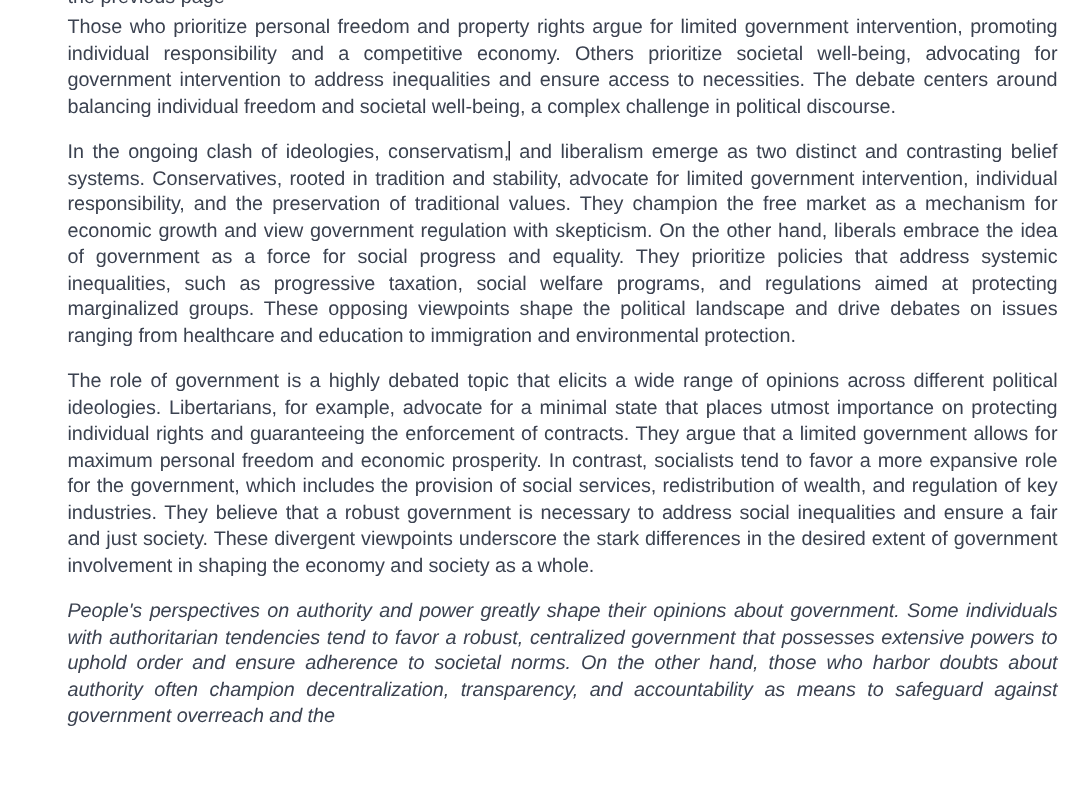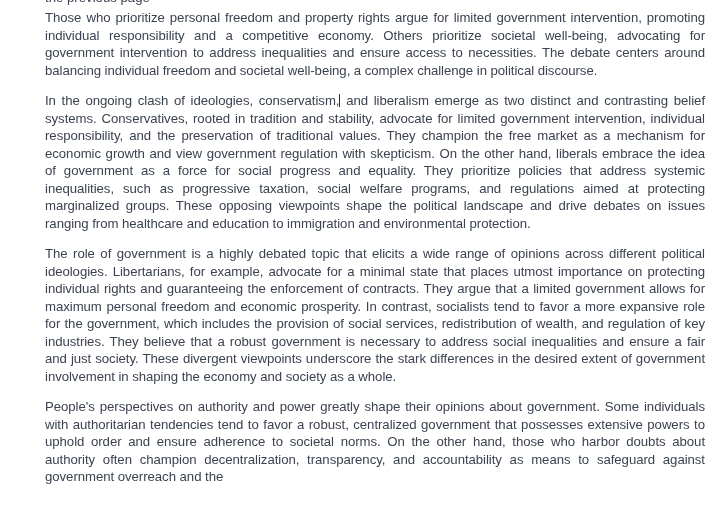--- a/index.html
+++ b/index.html
@@ -59,20 +59,21 @@
     font-size: 13.2px;
     line-height: 17.5px;
     text-align: justify;
     text-justify: inter-word;
     color: #3b4250;
     letter-spacing: -0.05px;
     word-spacing: 0px;
   }
   .para:last-child {
     margin-bottom: 0;
+    font-style: italic;
   }
 
   .caret {
     display: inline-block;
     width: 1px;
     height: 13px;
     background: #2b2f38;
     vertical-align: -2px;
     margin: 0 0 0 0px;
   }

